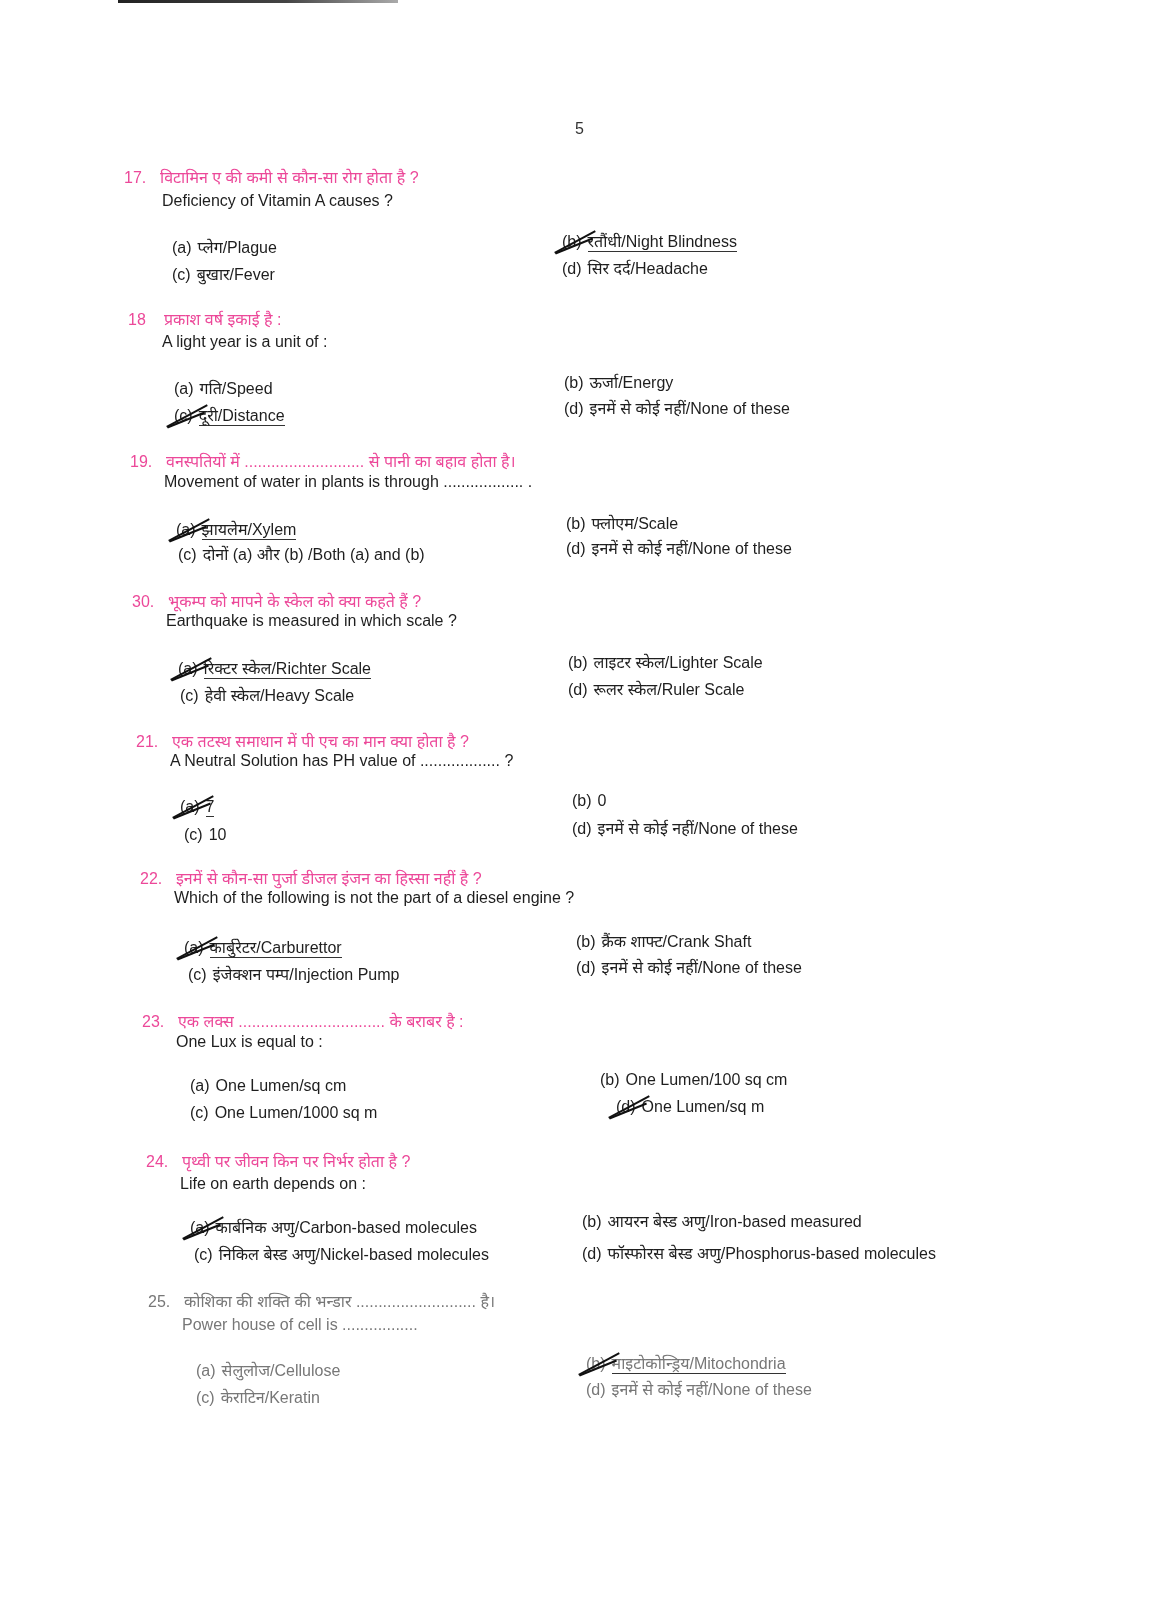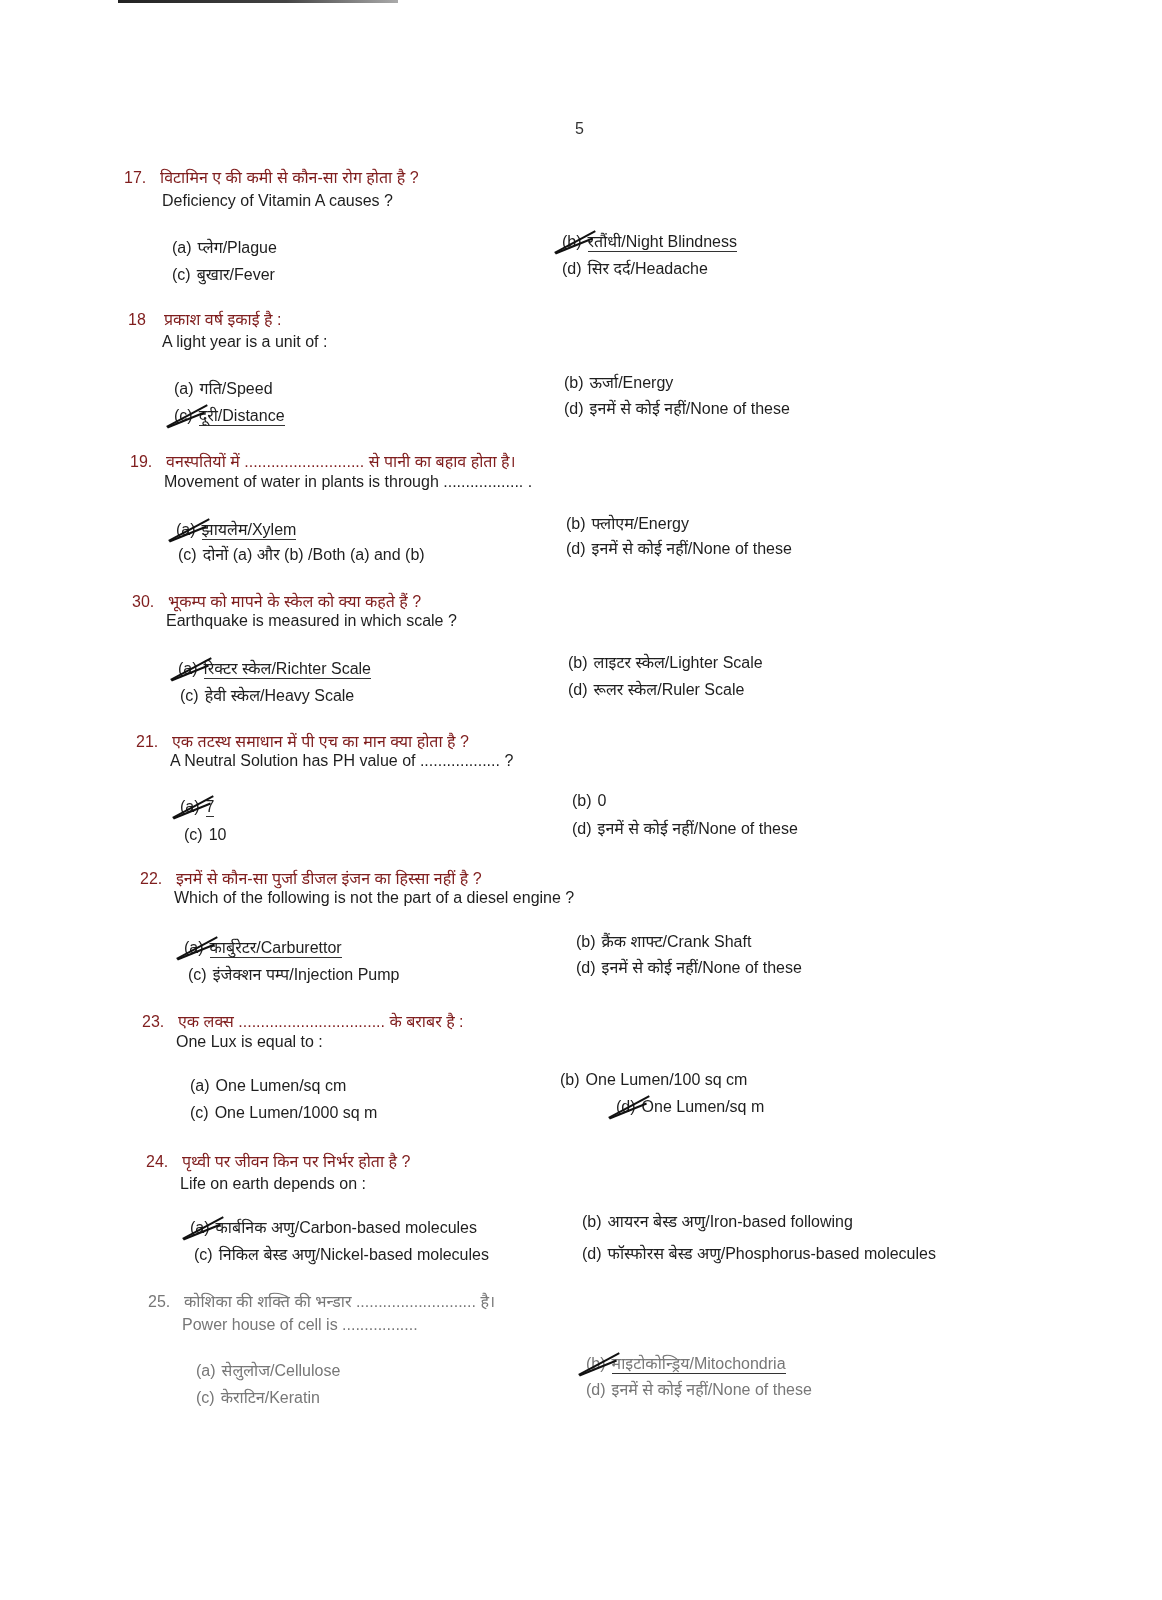--- a/index.html
+++ b/index.html
@@ -2,21 +2,21 @@
 <html><head>
 <meta charset="utf-8">
 <style>
   html, body { margin: 0; padding: 0; }
   body {
     width: 1162px; height: 1600px; background: #ffffff; position: relative; overflow: hidden;
     font-family: "Liberation Sans", "DejaVu Sans", sans-serif; color: #1a1a1a;
   }
   .top-rule { position: absolute; left: 118px; top: 0; width: 280px; height: 3px; background: linear-gradient(90deg,#222 0%,#444 60%,#aaa 100%); }
   .page-num { position: absolute; left: 575px; top: 120px; font-size: 16px; color: #333; }
-  .q-hi { position: absolute; font-size: 16px; color: #7f1d1d; white-space: nowrap; }
+  .q-hi { position: absolute; font-size: 16px; color: #ec4899; white-space: nowrap; }
   .q-en { position: absolute; font-size: 16px; color: #1e1e1e; white-space: nowrap; }
   .qnum { display: inline-block; width: 36px; }
   .opt { position: absolute; font-size: 16px; color: #1e1e1e; white-space: nowrap; }
   .opt .lbl { display: inline-block; margin-right: 6px; }
   .opt.correct .lbl { position: relative; }
   .opt.correct .lbl::after {
     content: ""; position: absolute; left: -10px; top: 8px; width: 46px; height: 2px; background: #111;
     transform: rotate(-28deg);
   }
   .opt.correct .lbl::before {
@@ -47,21 +47,21 @@
   <div class="opt" style="left:174px;top:377px;"><span class="lbl">(a)</span><span class="txt">गति/Speed</span></div>
   <div class="opt" style="left:564px;top:371px;"><span class="lbl">(b)</span><span class="txt">ऊर्जा/Energy</span></div>
   <div class="opt correct" style="left:174px;top:404px;"><span class="lbl">(c)</span><span class="txt">दूरी/Distance</span></div>
   <div class="opt" style="left:564px;top:397px;"><span class="lbl">(d)</span><span class="txt">इनमें से कोई नहीं/None of these</span></div>
 </div>
 
 <div>
   <div class="q-hi" style="left:130px;top:450px;"><span class="qnum">19.</span><span>वनस्पतियों में ........................... से पानी का बहाव होता है।</span></div>
   <div class="q-en" style="left:164px;top:473px;">Movement of water in plants is through .................. .</div>
   <div class="opt correct" style="left:176px;top:518px;"><span class="lbl">(a)</span><span class="txt">झायलेम/Xylem</span></div>
-  <div class="opt" style="left:566px;top:512px;"><span class="lbl">(b)</span><span class="txt">फ्लोएम/Energy</span></div>
+  <div class="opt" style="left:566px;top:512px;"><span class="lbl">(b)</span><span class="txt">फ्लोएम/Scale</span></div>
   <div class="opt" style="left:178px;top:543px;"><span class="lbl">(c)</span><span class="txt">दोनों (a) और (b) /Both (a) and (b)</span></div>
   <div class="opt" style="left:566px;top:537px;"><span class="lbl">(d)</span><span class="txt">इनमें से कोई नहीं/None of these</span></div>
 </div>
 
 <div>
   <div class="q-hi" style="left:132px;top:590px;"><span class="qnum">30.</span><span>भूकम्प को मापने के स्केल को क्या कहते हैं ?</span></div>
   <div class="q-en" style="left:166px;top:612px;">Earthquake is measured in which scale ?</div>
   <div class="opt correct" style="left:178px;top:657px;"><span class="lbl">(a)</span><span class="txt">रिक्टर स्केल/Richter Scale</span></div>
   <div class="opt" style="left:568px;top:651px;"><span class="lbl">(b)</span><span class="txt">लाइटर स्केल/Lighter Scale</span></div>
   <div class="opt" style="left:180px;top:684px;"><span class="lbl">(c)</span><span class="txt">हेवी स्केल/Heavy Scale</span></div>
@@ -83,30 +83,30 @@
   <div class="opt correct" style="left:184px;top:936px;"><span class="lbl">(a)</span><span class="txt">कार्बुरेटर/Carburettor</span></div>
   <div class="opt" style="left:576px;top:930px;"><span class="lbl">(b)</span><span class="txt">क्रैंक शाफ्ट/Crank Shaft</span></div>
   <div class="opt" style="left:188px;top:963px;"><span class="lbl">(c)</span><span class="txt">इंजेक्शन पम्प/Injection Pump</span></div>
   <div class="opt" style="left:576px;top:956px;"><span class="lbl">(d)</span><span class="txt">इनमें से कोई नहीं/None of these</span></div>
 </div>
 
 <div>
   <div class="q-hi" style="left:142px;top:1010px;"><span class="qnum">23.</span><span>एक लक्स ................................. के बराबर है :</span></div>
   <div class="q-en" style="left:176px;top:1033px;">One Lux is equal to :</div>
   <div class="opt" style="left:190px;top:1077px;"><span class="lbl">(a)</span><span class="txt">One Lumen/sq cm</span></div>
-  <div class="opt" style="left:560px;top:1071px;"><span class="lbl">(b)</span><span class="txt">One Lumen/100 sq cm</span></div>
+  <div class="opt" style="left:600px;top:1071px;"><span class="lbl">(b)</span><span class="txt">One Lumen/100 sq cm</span></div>
   <div class="opt" style="left:190px;top:1104px;"><span class="lbl">(c)</span><span class="txt">One Lumen/1000 sq m</span></div>
   <div class="opt correct" style="left:580px;top:1098px;margin-left:36px;"><span class="lbl">(d)</span><span>One Lumen/sq m</span></div>
 </div>
 
 <div>
   <div class="q-hi" style="left:146px;top:1150px;"><span class="qnum">24.</span><span>पृथ्वी पर जीवन किन पर निर्भर होता है ?</span></div>
   <div class="q-en" style="left:180px;top:1175px;">Life on earth depends on :</div>
   <div class="opt correct" style="left:190px;top:1216px;"><span class="lbl">(a)</span><span>कार्बनिक अणु/Carbon-based molecules</span></div>
-  <div class="opt" style="left:582px;top:1210px;"><span class="lbl">(b)</span><span class="txt">आयरन बेस्ड अणु/Iron-based following</span></div>
+  <div class="opt" style="left:582px;top:1210px;"><span class="lbl">(b)</span><span class="txt">आयरन बेस्ड अणु/Iron-based measured</span></div>
   <div class="opt" style="left:194px;top:1243px;"><span class="lbl">(c)</span><span class="txt">निकिल बेस्ड अणु/Nickel-based molecules</span></div>
   <div class="opt" style="left:582px;top:1236px;margin-top:6px;"><span class="lbl">(d)</span><span class="txt">फॉस्फोरस बेस्ड अणु/Phosphorus-based molecules</span></div>
 </div>
 
 <div>
   <div class="q-hi faded" style="left:148px;top:1290px;"><span class="qnum">25.</span><span>कोशिका की शक्ति की भन्डार ........................... है।</span></div>
   <div class="q-en faded" style="left:182px;top:1316px;">Power house of cell is .................</div>
   <div class="opt faded" style="left:196px;top:1359px;"><span class="lbl">(a)</span><span class="txt">सेलुलोज/Cellulose</span></div>
   <div class="opt correct faded" style="left:586px;top:1352px;"><span class="lbl">(b)</span><span class="txt">माइटोकोन्ड्रिय/Mitochondria</span></div>
   <div class="opt faded" style="left:196px;top:1386px;"><span class="lbl">(c)</span><span class="txt">केराटिन/Keratin</span></div>

